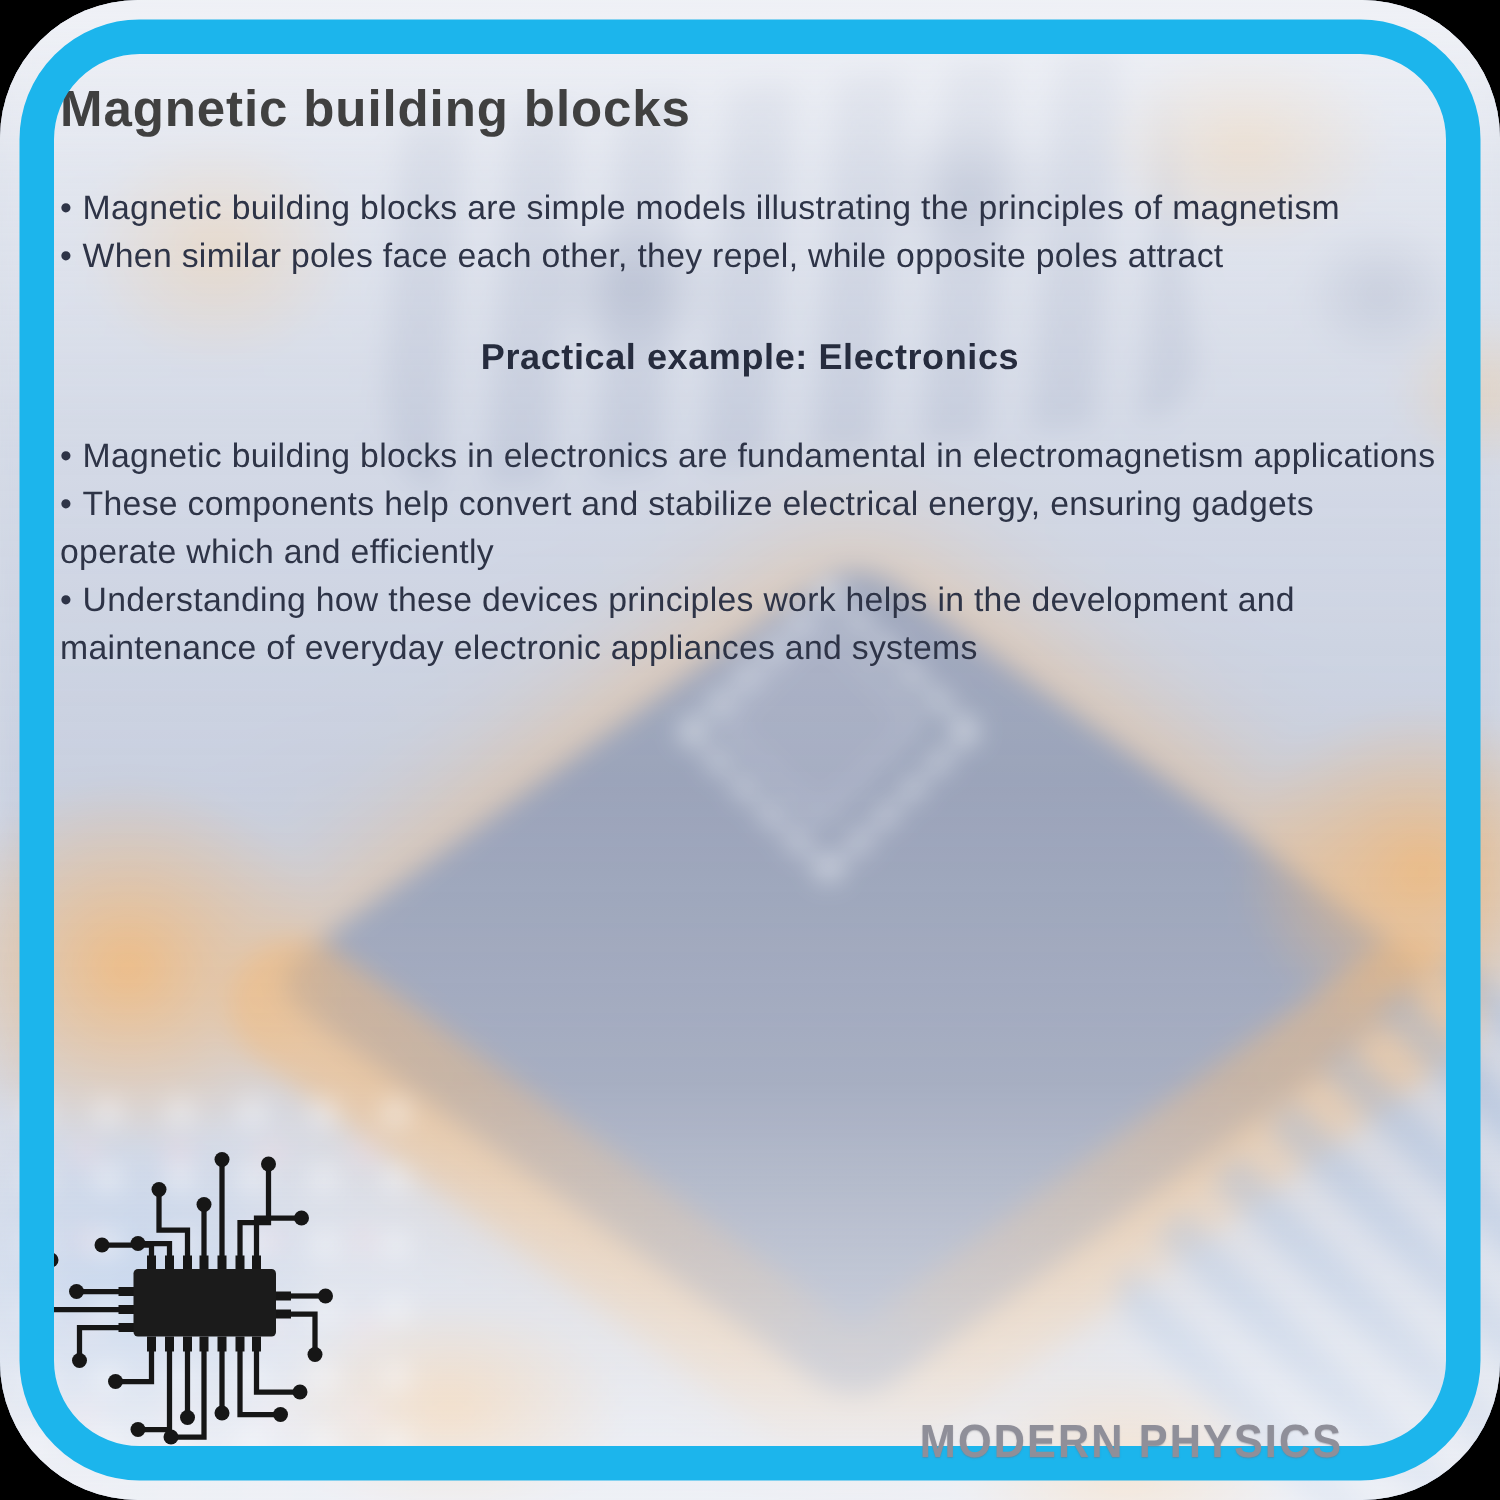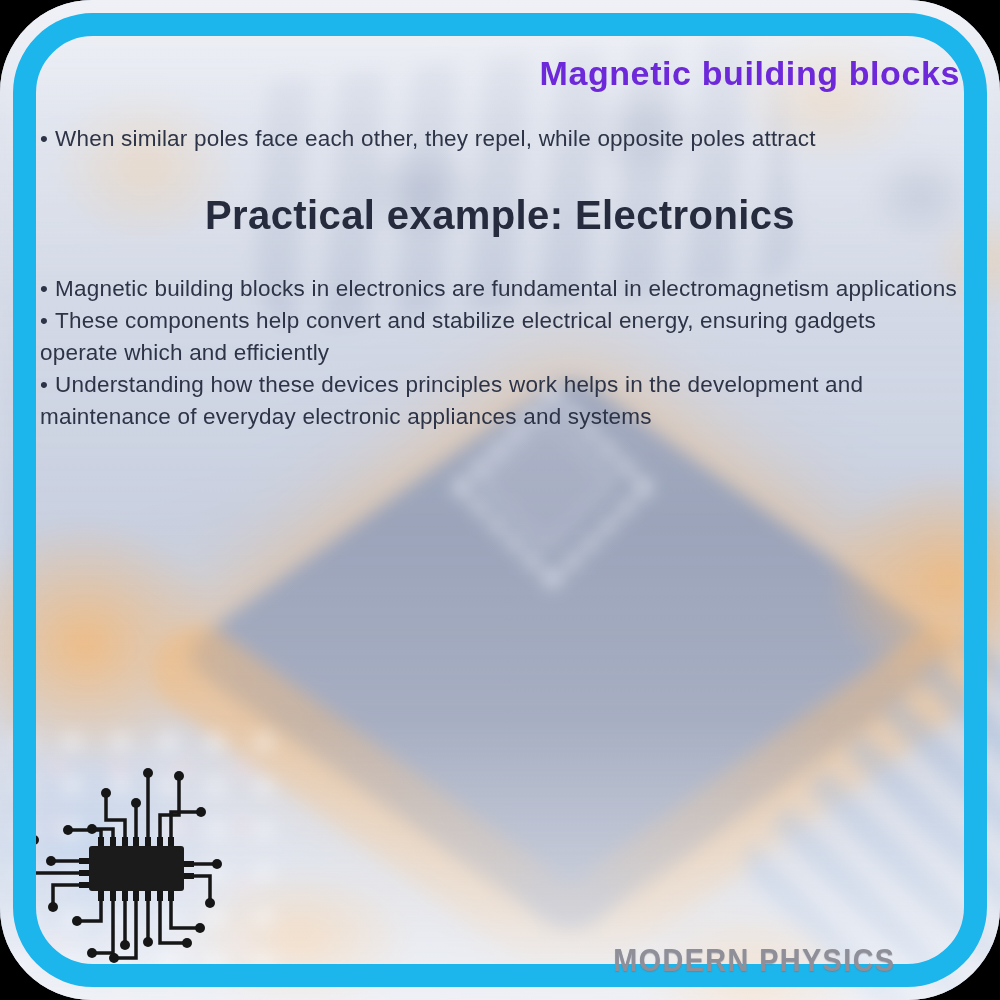--- a/index.html
+++ b/index.html
@@ -68,23 +68,23 @@
   
   .haze { position:absolute; inset:0; pointer-events:none;
     background:linear-gradient(180deg,
       rgba(246,247,250,.82) 0%, rgba(242,244,248,.55) 12%,
       rgba(238,240,246,.38) 30%, rgba(235,238,245,.30) 52%,
       rgba(238,240,246,.38) 72%, rgba(244,246,250,.62) 88%,
       rgba(248,249,252,.78) 100%); }
   .border-ring { position:absolute; inset:13px; border-radius:80px;
     border:23px solid #1cb5ec; pointer-events:none; }
   .content { position:absolute; inset:0; padding:0 40px; color:#2e3447; }
-  .title { margin:54px 0 0; text-align:right; font-size:34px; font-weight:600;
-    letter-spacing:.6px; color:#6d28d9; }
-  .subtitle { margin:38px 0 0; text-align:center; font-size:40px; font-weight:600;
+  .title { margin:54px 0 0; text-align:left; font-size:34px; font-weight:600;
+    letter-spacing:.6px; color:#404040; }
+  .subtitle { margin:38px 0 0; text-align:center; font-size:24px; font-weight:600;
     letter-spacing:.4px; color:#262c3e; }
   .bullets { margin-top:30px; }
   .bullets.second { margin-top:35px; }
   .bullet { font-size:22.5px; line-height:32px; font-weight:500; letter-spacing:.2px; }
   .bullet .dot { margin-right:7px; }
   .chip { position:absolute; left:20px; top:760px; width:220px; height:220px; }
   .watermark { position:absolute; right:105px; bottom:21px; z-index:5;
     font-size:31px; font-weight:bold; letter-spacing:1.5px; color:#8f8f99;
     transform:scaleX(.93); transform-origin:right center;
     text-shadow:0 1px 1px rgba(110,110,122,.45); }
@@ -117,20 +117,21 @@
       <div class="b2"></div>
       <div class="dots1"></div>
     </div>
 
     <div class="haze"></div>
 
     <div class="content">
       <h1 class="title">Magnetic building blocks</h1>
 
       <div class="bullets">
+        <div class="bullet"><span class="dot">•</span><span>Magnetic building blocks are simple models illustrating the principles of magnetism</span></div>
         <div class="bullet"><span class="dot">•</span><span>When similar poles face each other, they repel, while opposite poles attract</span></div>
       </div>
 
       <h2 class="subtitle">Practical example: Electronics</h2>
 
       <div class="bullets second">
         <div class="bullet"><span class="dot">•</span><span>Magnetic building blocks in electronics are fundamental in electromagnetism applications</span></div>
         <div class="bullet"><span class="dot">•</span><span>These components help convert and stabilize electrical energy, ensuring gadgets operate which and efficiently</span></div>
         <div class="bullet"><span class="dot">•</span><span>Understanding how these devices principles work helps in the development and maintenance of everyday electronic appliances and systems</span></div>
       </div>

